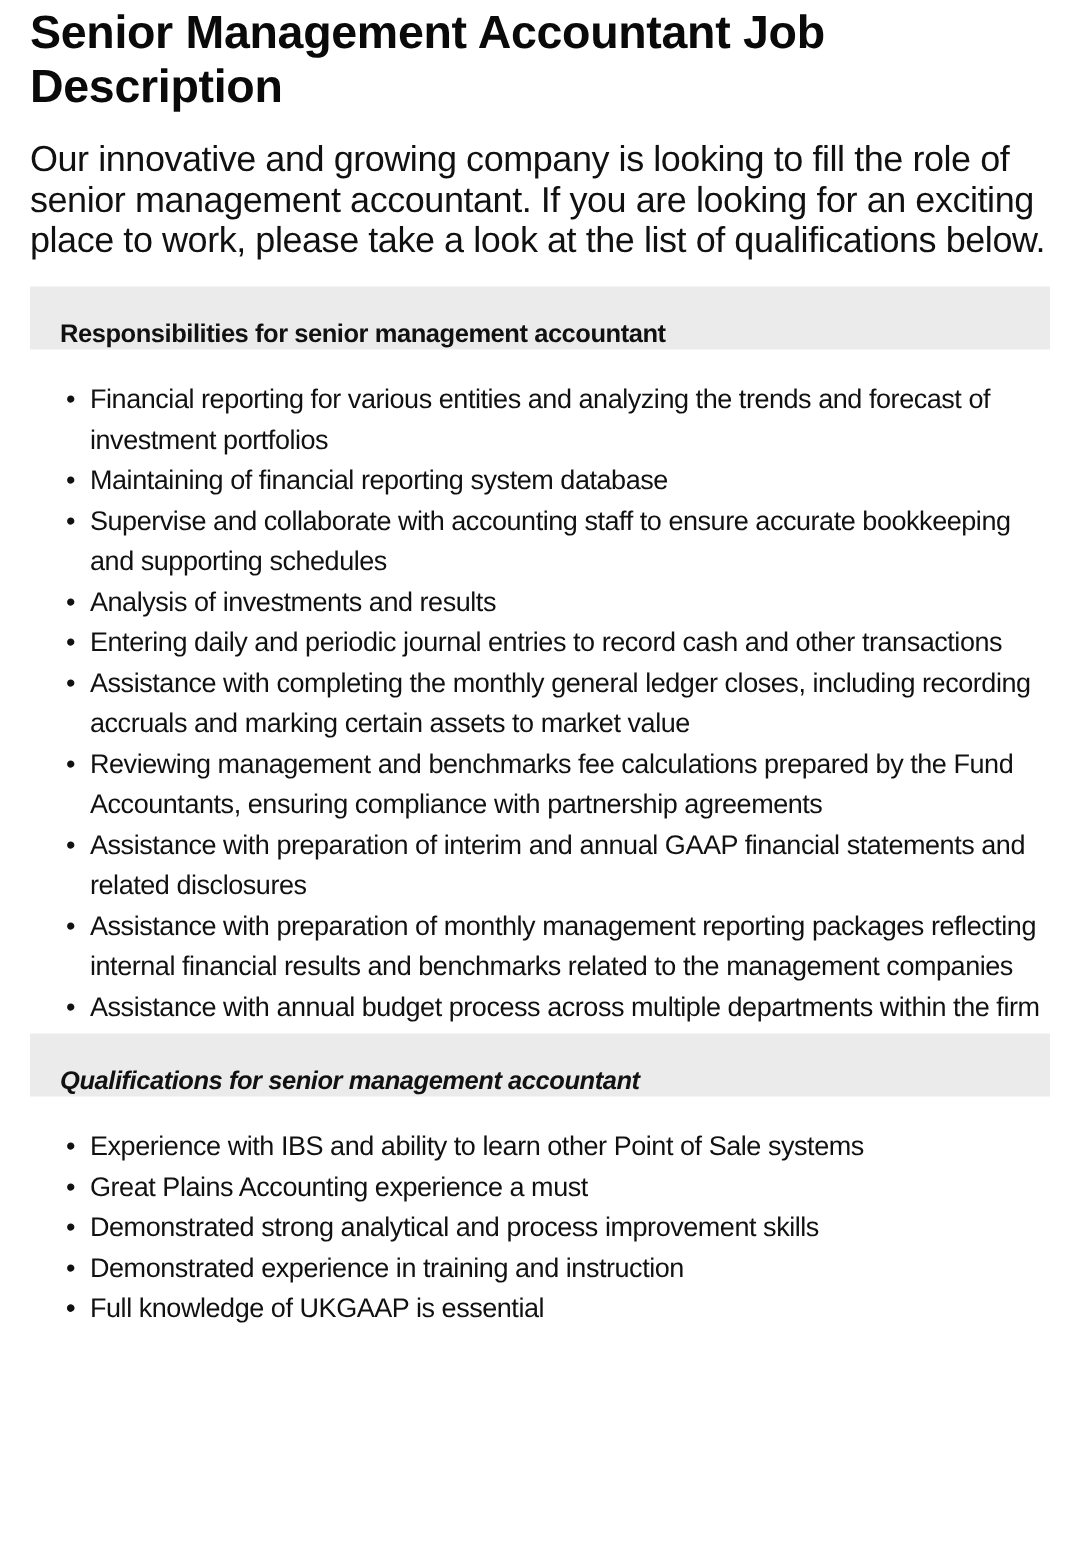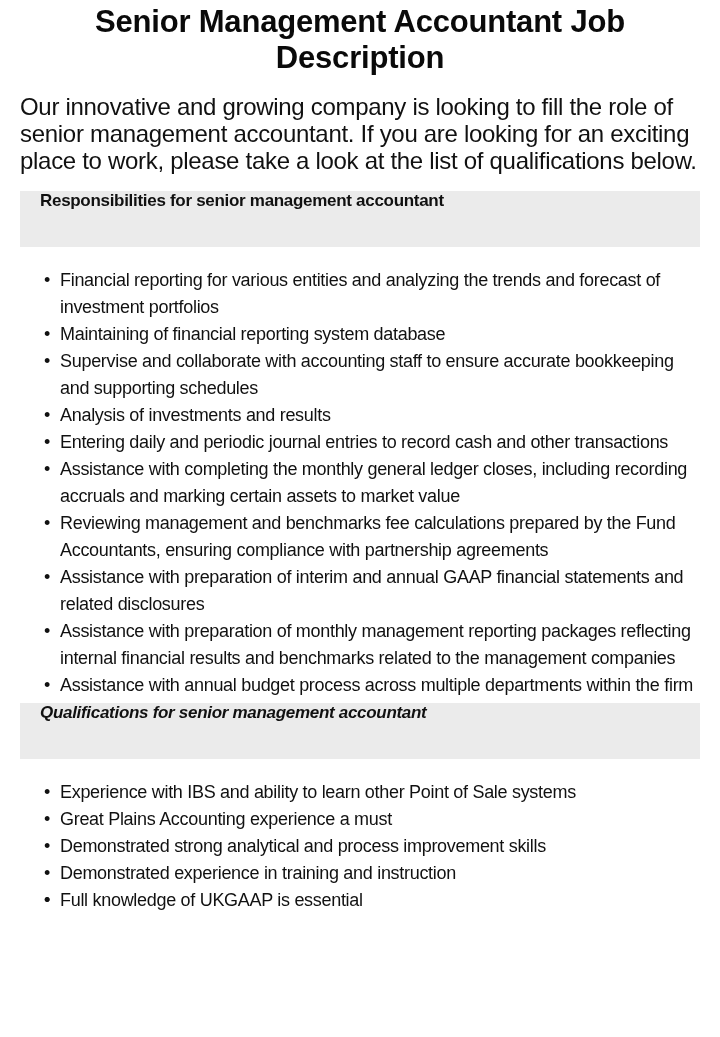--- a/index.html
+++ b/index.html
@@ -9,35 +9,35 @@
       overflow: hidden;
       font-family: "Liberation Sans", sans-serif;
       color: #111111;
     }
     .page { padding: 0 20px 0 20px; }
     h1 {
       margin: 4px 0 0 0;
       font-size: 31px;
       font-weight: 700;
       line-height: 36px;
-      text-align: center;
+      text-align: left;
       letter-spacing: -0.2px;
       color: #0a0a0a;
     }
     .intro {
       margin: 17px 0 0 0;
       font-size: 24px;
       line-height: 27px;
       letter-spacing: -0.3px;
     }
     .section-header {
       background: #ebebeb;
-      height: 56px;
+      height: 42px;
       display: flex;
-      align-items: flex-start;
+      align-items: flex-end;
       padding-left: 20px;
       font-size: 17px;
       font-weight: 700;
       letter-spacing: -0.3px;
       color: #111111;
     }
     .sec-resp { margin-top: 17px; }
     .sec-qual { margin-top: 4px; font-style: italic; }
     ul {
       margin: 0;

